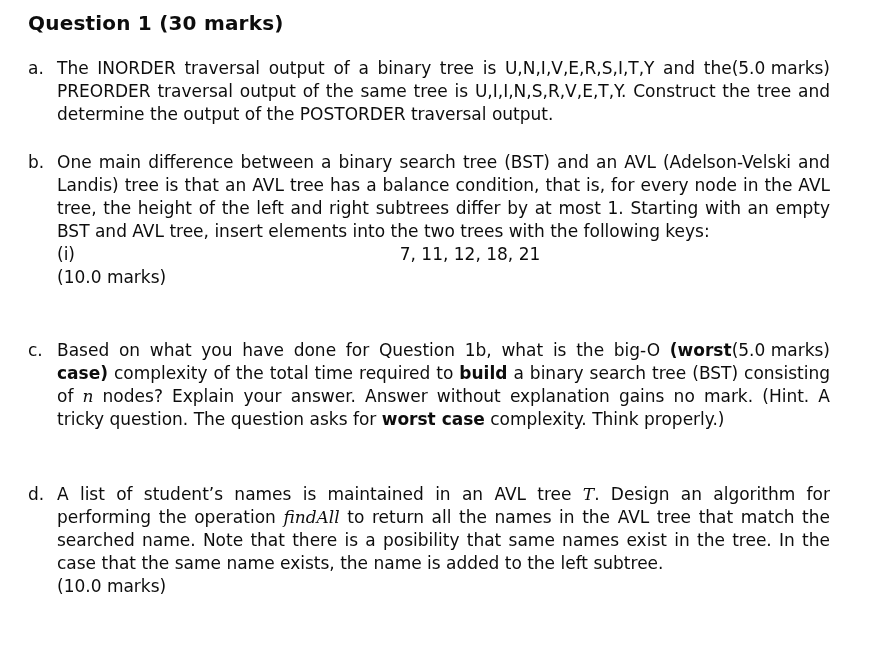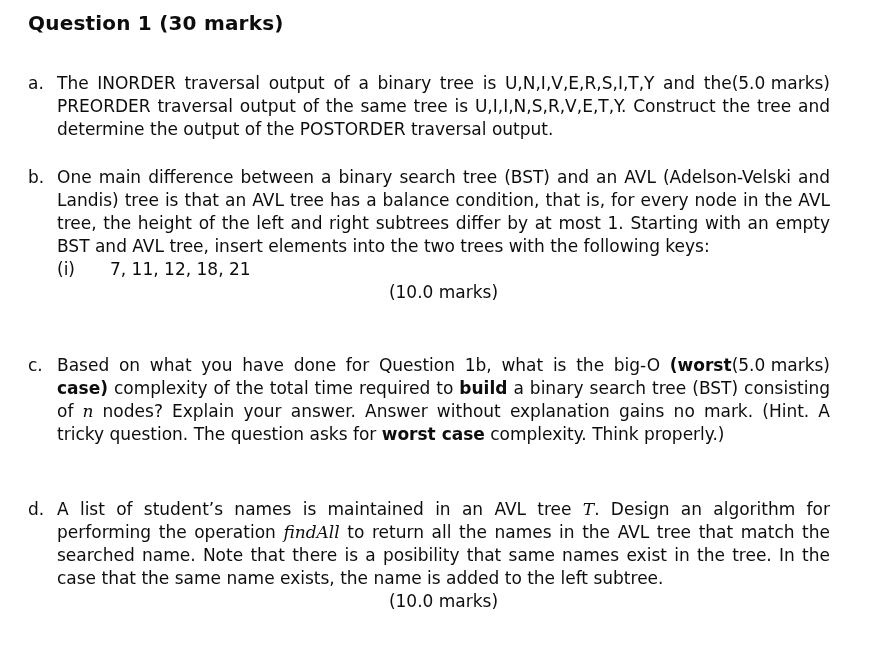--- a/index.html
+++ b/index.html
@@ -11,21 +11,21 @@
     font-family: "DejaVu Sans", "Liberation Sans", sans-serif;
     color: #0d0d0d;
     font-size: 17px;
     line-height: 23px;
     padding: 11px 43px 0 28px;
   }
   .page-title {
     font-size: 20px;
     line-height: 25px;
     font-weight: bold;
-    margin-bottom: 36px;
+    margin-bottom: 21px;
     letter-spacing: 0.2px;
   }
   .item {
     display: flex;
     align-items: flex-start;
   }
   .item-letter {
     flex: 0 0 29px;
   }
   .item-content {
@@ -36,24 +36,24 @@
     text-align: justify;
     text-justify: inter-word;
   }
   .b { font-weight: bold; }
   .i {
     font-family: "DejaVu Serif", "Liberation Serif", serif;
     font-style: italic;
   }
   .marks { font-weight: normal; white-space: nowrap; }
   .marks-float { float: right; }
-  .marks-line { text-align: center; }
+  .marks-line { text-align: left; }
   .keys-row { display: flex; }
   .keys-label { flex: 0 0 53px; }
-  .keys-values { flex: 1 1 auto; }
+  .keys-values { flex: 1 1 auto; text-align: center; }
   .gap-a { margin-bottom: 25px; }
   .gap-b { margin-bottom: 50px; }
   .gap-c { margin-bottom: 52px; }
 </style>
 </head>
 <body>
 
 <h1 class="page-title">Question 1 (30 marks)</h1>
 
 <section class="item gap-a">

